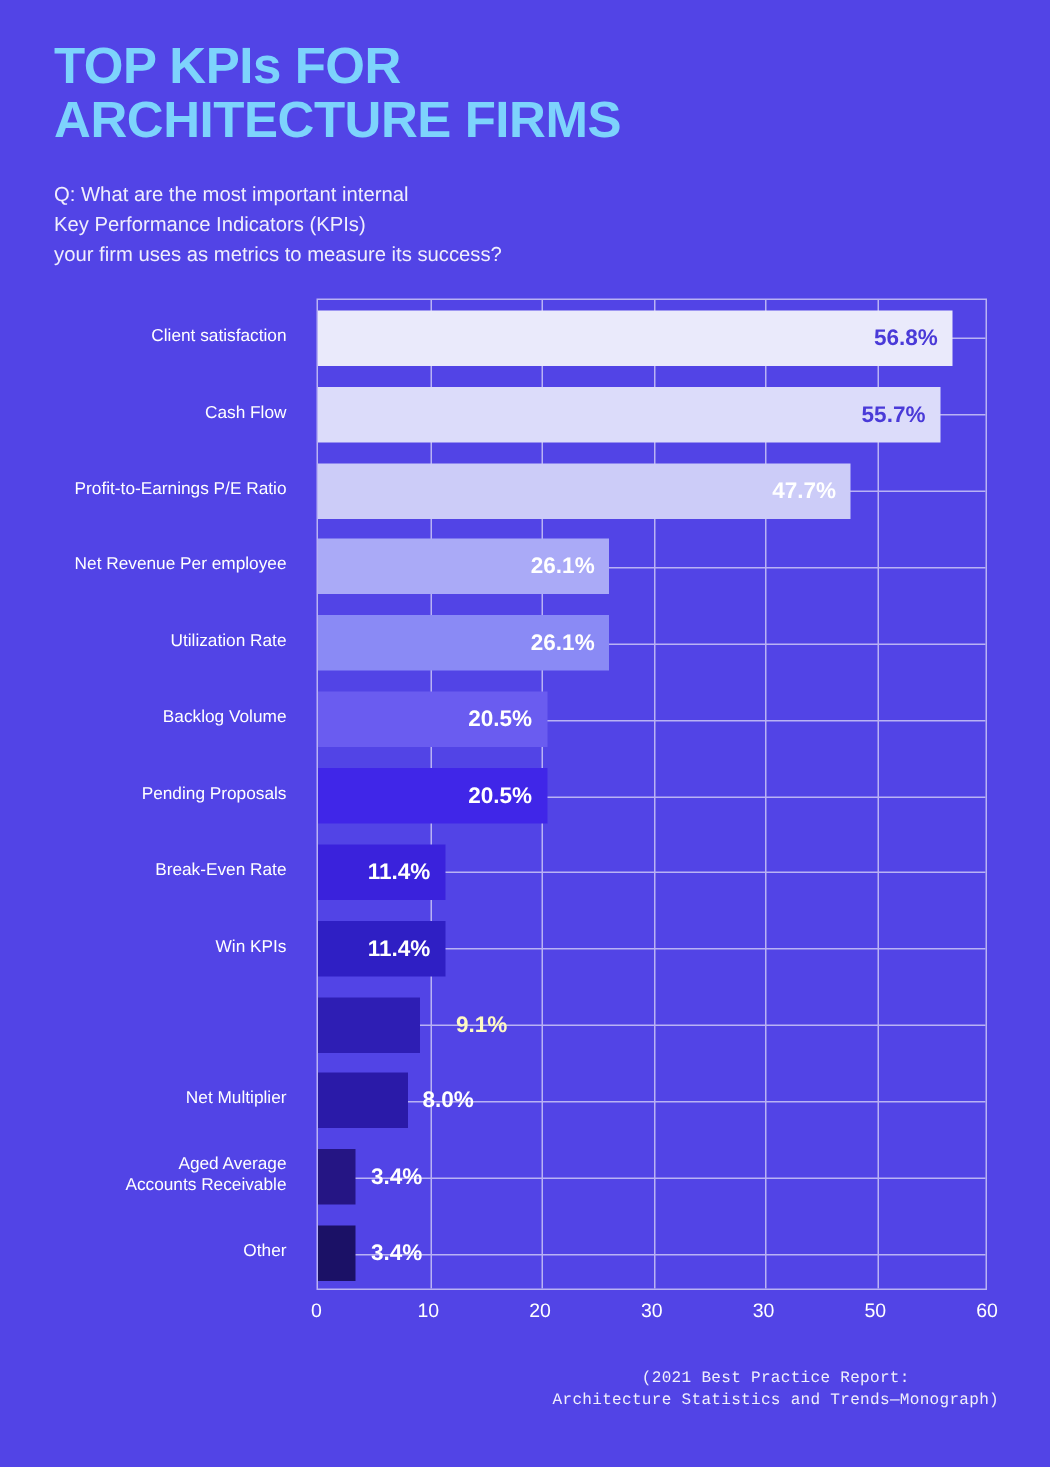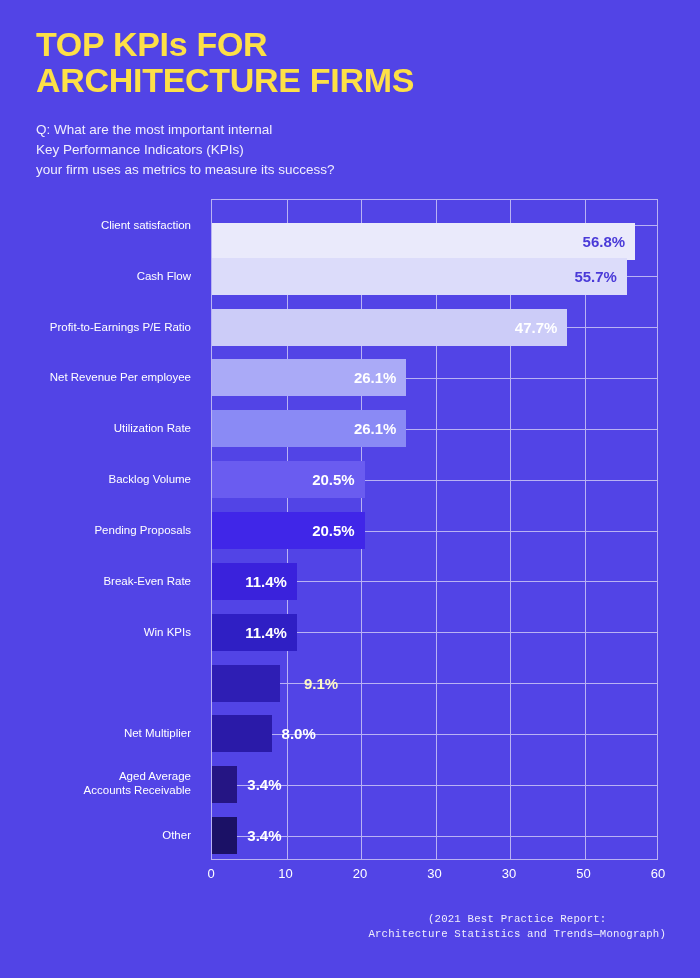--- a/index.html
+++ b/index.html
@@ -16,21 +16,21 @@
   }
 
   
   #header {
     position: absolute;
     left: 36px;
     top: 26px;
     width: 620px;
   }
   #chart-title {
-    color: #fde047;
+    color: #7dd3fc;
     font-size: 34px;
     font-weight: bold;
     line-height: 1.06;
     letter-spacing: -0.3px;
     white-space: pre-line;
     margin: 0;
   }
   #chart-question {
     color: #f0eefd;
     font-size: 13.5px;
@@ -198,21 +198,21 @@
       <div class="hgrid" style="top: 178px;"></div>
       <div class="hgrid" style="top: 229px;"></div>
       <div class="hgrid" style="top: 280px;"></div>
       <div class="hgrid" style="top: 331px;"></div>
       <div class="hgrid" style="top: 381px;"></div>
       <div class="hgrid" style="top: 432px;"></div>
       <div class="hgrid" style="top: 483px;"></div>
       <div class="hgrid" style="top: 534px;"></div>
       <div class="hgrid" style="top: 585px;"></div>
       <div class="hgrid" style="top: 636px;"></div>
-      <div class="row" style="top: 7px; width: 447px; margin-top: 16px;">
+      <div class="row" style="top: 7px; width: 447px;">
         <div class="bar" style="width: 423.16px; background: rgb(234, 234, 251);"></div>
         <div class="bar-value val-in-dark" style="color: rgb(74, 58, 216); left: 413.16px; transform: translateX(-100%);">56.8%</div>
       </div>
       <div class="row" style="top: 58px; width: 447px;">
         <div class="bar" style="width: 414.965px; background: rgb(220, 220, 250);"></div>
         <div class="bar-value val-in-dark" style="color: rgb(74, 58, 216); left: 404.965px; transform: translateX(-100%);">55.7%</div>
       </div>
       <div class="row" style="top: 109px; width: 447px;">
         <div class="bar" style="width: 355.365px; background: rgb(204, 204, 248);"></div>
         <div class="bar-value val-in" style="color: rgb(255, 255, 255); left: 345.365px; transform: translateX(-100%);">47.7%</div>

